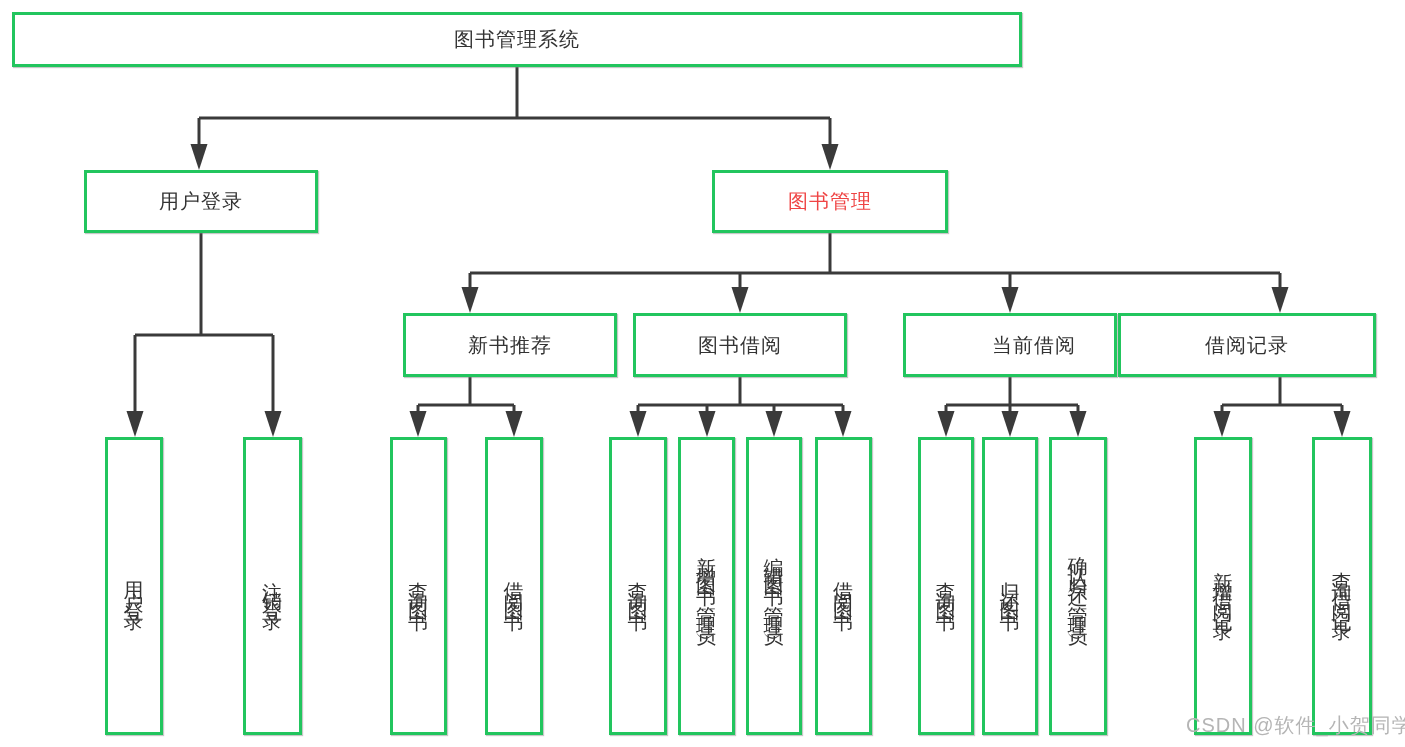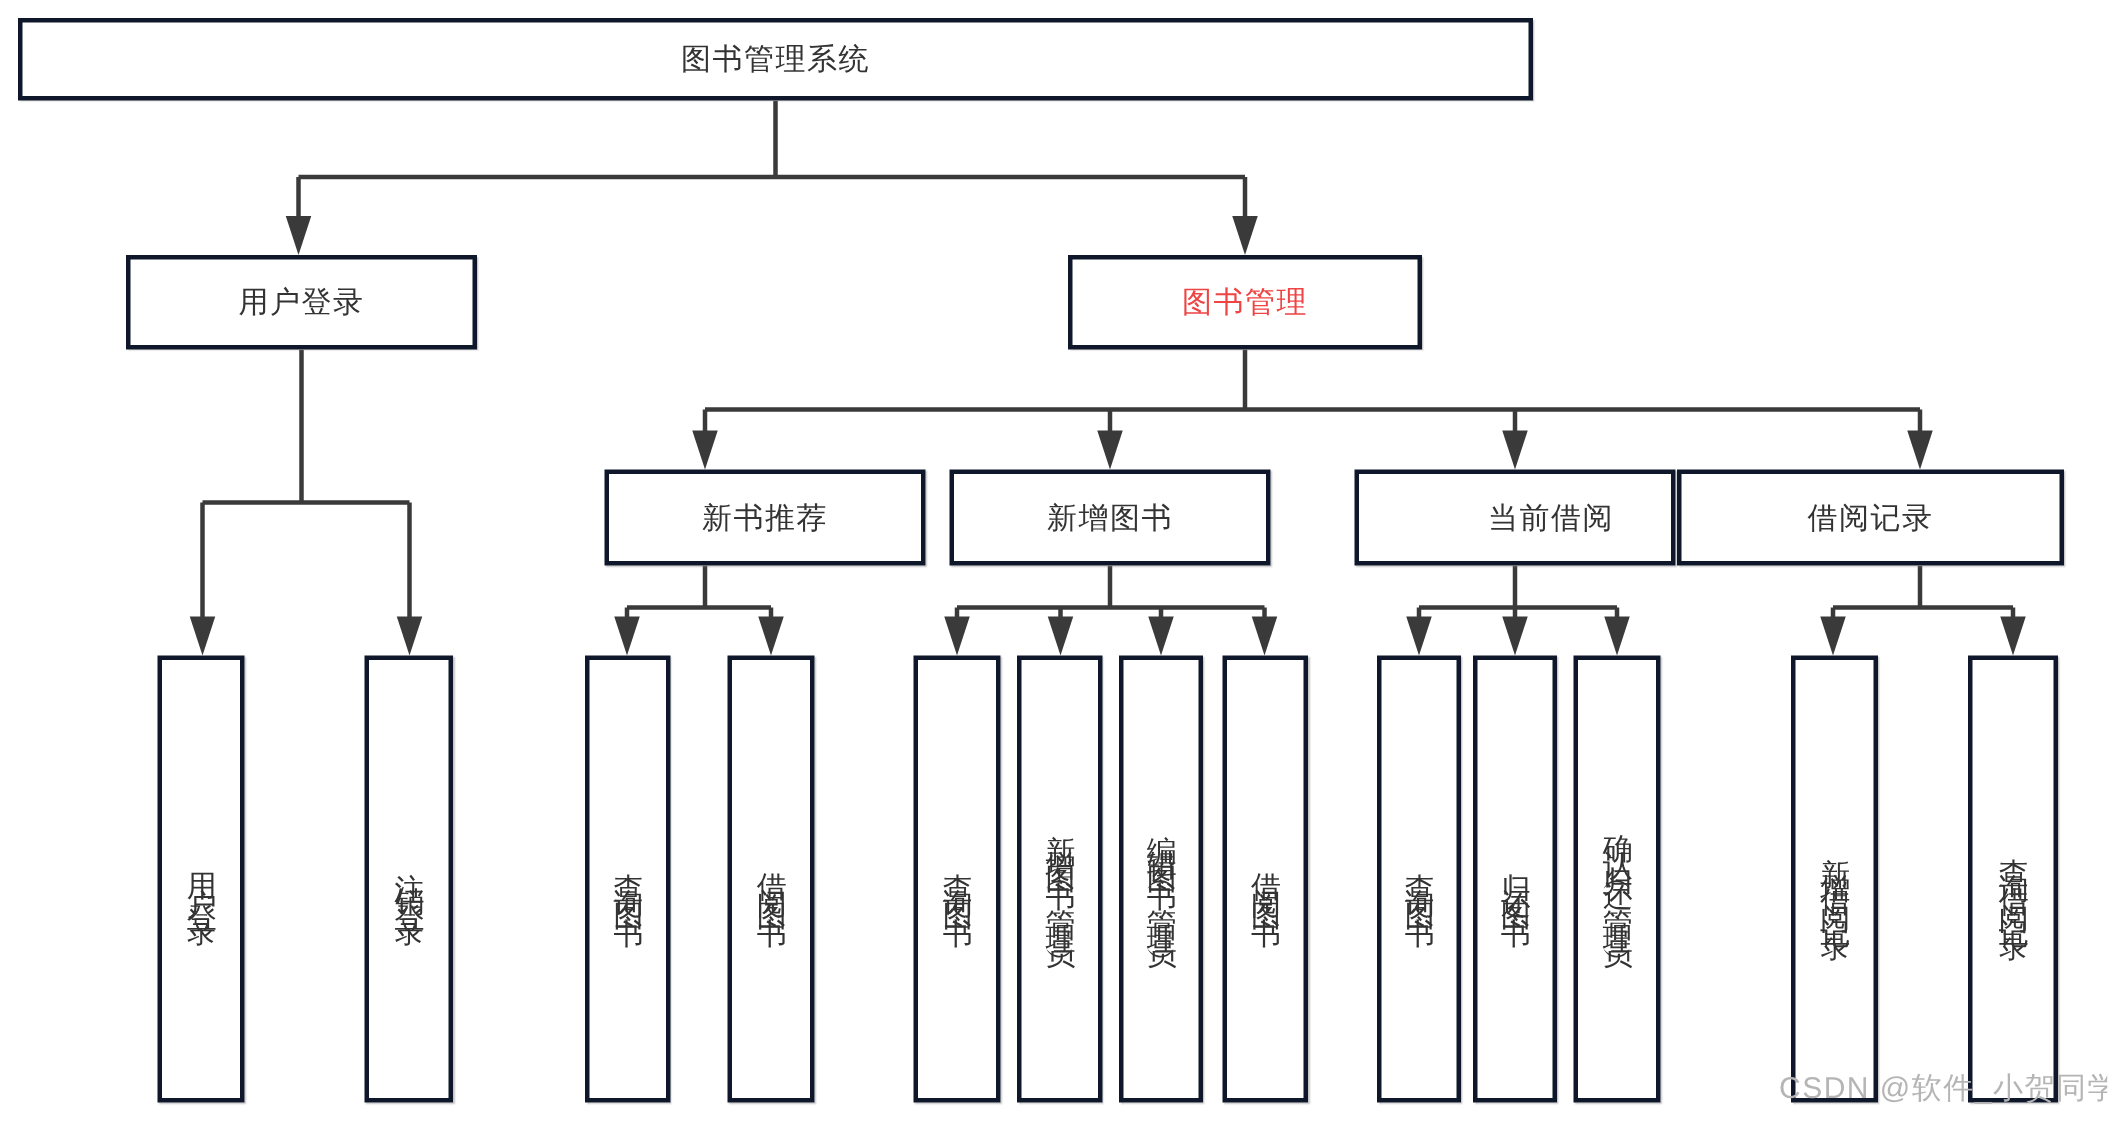--- a/index.html
+++ b/index.html
@@ -14,21 +14,21 @@
   #connector-layer {
     position: absolute;
     left: 0; top: 0;
     width: 1405px; height: 747px;
     pointer-events: none;
   }
   .node {
     position: absolute;
     box-sizing: border-box;
     background: #ffffff;
-    border: 3px solid #0f172a;
+    border: 3px solid #22c55e;
     display: flex;
     align-items: center;
     justify-content: center;
     color: #333333;
     box-shadow: 1px 1px 1px rgba(130,130,130,0.45);
   }
   .node.horizontal .node-label {
     font-size: 20px;
     letter-spacing: 1px;
     white-space: nowrap;
@@ -115,21 +115,21 @@
       <div class="node horizontal" style="left: 84px; top: 170px; width: 234px; height: 63px; color: rgb(51, 51, 51);">
         <span class="node-label">用户登录</span>
       </div>
       <div class="node horizontal" style="left: 712px; top: 170px; width: 236px; height: 63px; color: #ef4444;">
         <span class="node-label">图书管理</span>
       </div>
       <div class="node horizontal" style="left: 363px; top: 313px; width: 214px; height: 64px; color: rgb(51, 51, 51); margin-left: 40px;">
         <span class="node-label">新书推荐</span>
       </div>
       <div class="node horizontal" style="left: 633px; top: 313px; width: 214px; height: 64px; color: rgb(51, 51, 51);">
-        <span class="node-label">新增图书</span>
+        <span class="node-label">图书借阅</span>
       </div>
       <div class="node horizontal" style="left: 903px; top: 313px; width: 214px; height: 64px; color: rgb(51, 51, 51); padding-left: 48px;">
         <span class="node-label">当前借阅</span>
       </div>
       <div class="node horizontal" style="left: 1118px; top: 313px; width: 258px; height: 64px; color: rgb(51, 51, 51);">
         <span class="node-label">借阅记录</span>
       </div>
       <div class="node vertical" style="left: 105px; top: 437px; width: 58px; height: 298px; color: rgb(51, 51, 51);">
         <span class="node-label">用户登录</span>
       </div>

